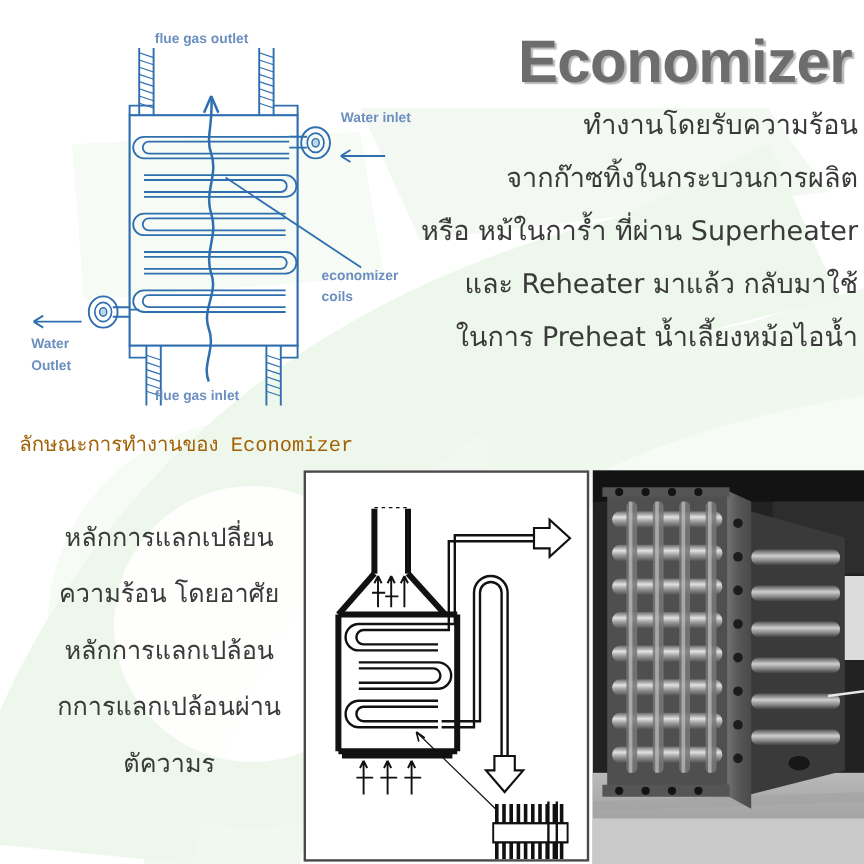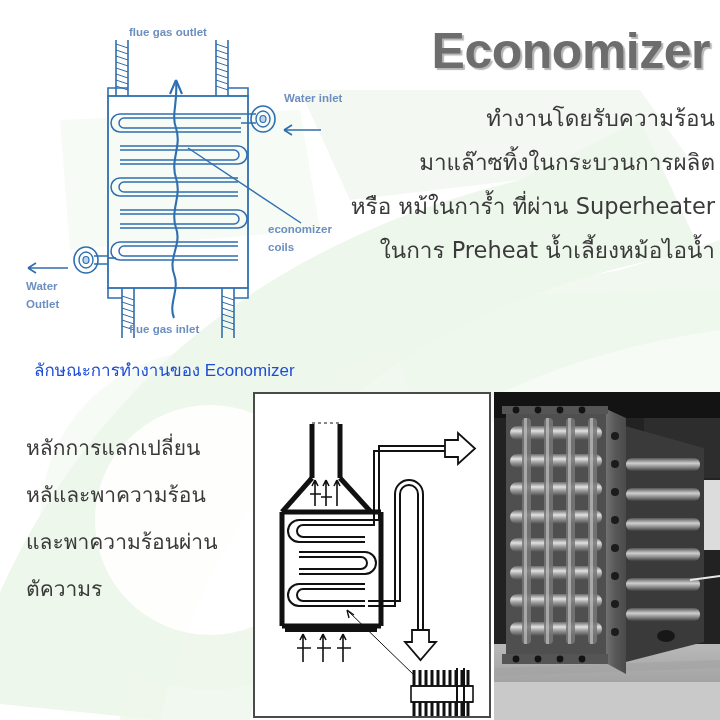--- a/index.html
+++ b/index.html
@@ -45,52 +45,52 @@
     letter-spacing: -0.5px;
     text-shadow: 2px 2px 1px rgba(120,120,120,0.55);
     white-space: nowrap;
     font-family: "Liberation Sans", sans-serif;
   }
 
   
   #body-right {
     position: absolute;
     left: 330px;
-    top: 96px;
+    top: 83px;
     width: 385px;
     text-align: right;
     color: #3a3a3a;
     font-size: 22.5px;
     line-height: 44px;
     font-family: "DejaVu Sans", "Liberation Sans", sans-serif;
   }
   #body-right .ln { display: block; white-space: nowrap; }
 
   
   #body-left {
     position: absolute;
-    left: 26px;
+    left: 16px;
     top: 425px;
     width: 250px;
-    text-align: left;
+    text-align: center;
     color: #3a3a3a;
     font-size: 21px;
     line-height: 47px;
     font-family: "DejaVu Sans", "Liberation Sans", sans-serif;
   }
   #body-left .ln { display: block; white-space: nowrap; }
 
   
   #diagram-caption {
     position: absolute;
-    left: 34px;
+    left: 16px;
     top: 356px;
     font-size: 17px;
-    color: #1d4ed8;
-    font-family: Liberation Sans, sans-serif;
+    color: #a16207;
+    font-family: Liberation Mono, monospace;
     white-space: nowrap;
   }
 
   
   #diagram-top {
     position: absolute;
     left: 16px;
     top: 18px;
     width: 340px;
     height: 340px;
@@ -237,29 +237,31 @@
       <text class="dlabel" x="10" y="290">Outlet</text>
       <text class="dlabel" x="252" y="215">economizer</text>
       <text class="dlabel" x="252" y="233">coils</text>
     </svg>
   </div>
 
   <div id="diagram-caption">ลักษณะการทำงานของ Economizer</div>
 
   <div id="body-right">
     <span class="ln">ทำงานโดยรับความร้อน</span>
-    <span class="ln">มาแล๊าซทิ้งในกระบวนการผลิต</span>
+    <span class="ln">จากก๊าซทิ้งในกระบวนการผลิต</span>
     <span class="ln">หรือ หม้ในการ้ำ ที่ผ่าน Superheater</span>
+    <span class="ln">และ Reheater  มาแล้ว  กลับมาใช้</span>
     <span class="ln">ในการ Preheat  น้ำเลี้ยงหม้อไอน้ำ</span>
   </div>
 
   <div id="body-left">
     <span class="ln">หลักการแลกเปลี่ยน</span>
-    <span class="ln">หลัและพาความร้อน</span>
-    <span class="ln">และพาความร้อนผ่าน</span>
+    <span class="ln">ความร้อน โดยอาศัย</span>
+    <span class="ln">หลักการแลกเปล้อน</span>
+    <span class="ln">กการแลกเปล้อนผ่าน</span>
     <span class="ln">ตัความร</span>
   </div>
 
   <div id="panel-schematic">
     <svg width="234" height="322" viewBox="0 0 234 322" xmlns="http://www.w3.org/2000/svg">
       <g stroke="#111111" fill="none">
 
         <path d="M 57 30 L 57 84" stroke-width="5"></path>
         <path d="M 85 30 L 85 84" stroke-width="5"></path>
         <path d="M 57 29 L 85 29" stroke-width="1" stroke-dasharray="3 3"></path>

